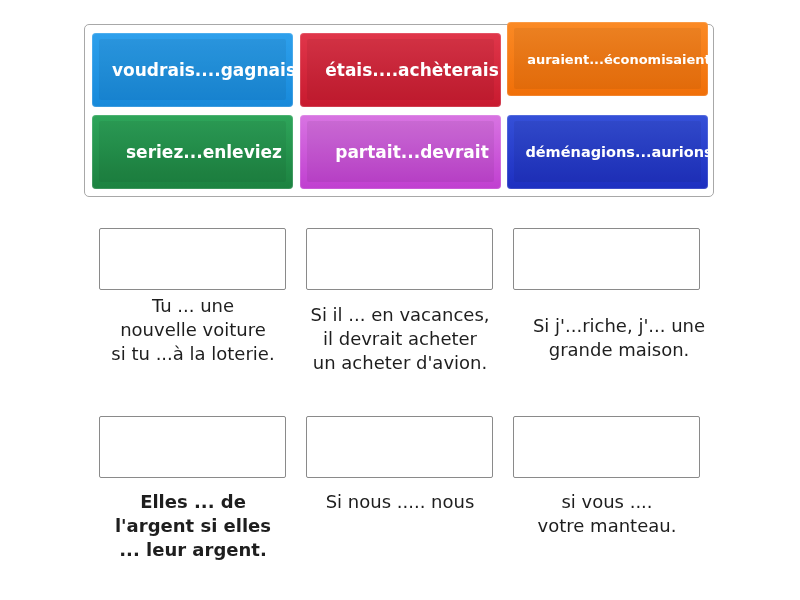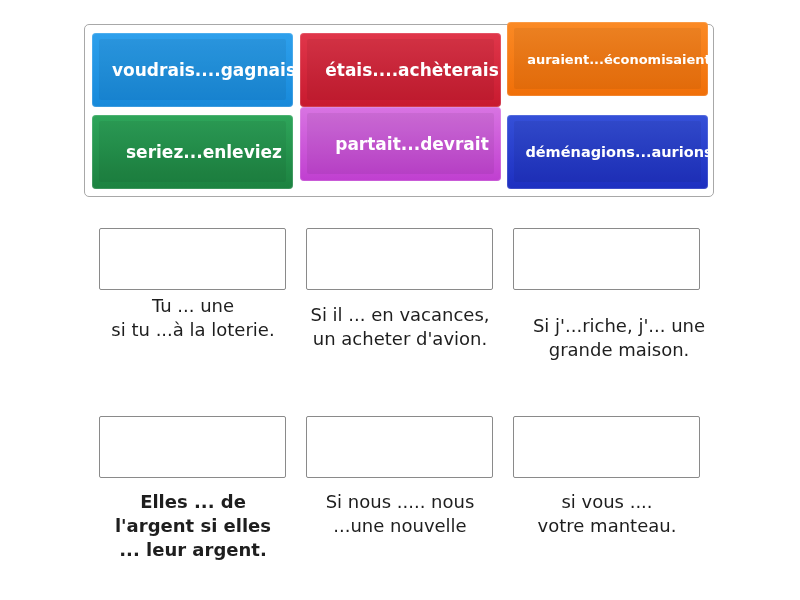--- a/index.html
+++ b/index.html
@@ -31,53 +31,54 @@
 </div>
 <div class="tile" style="left:300px;top:33px;background:linear-gradient(#e0364a,#c81a2f);">
   <span>étais....achèterais</span>
 </div>
 <div class="tile small" style="left:507px;top:22px;background:linear-gradient(#fb8a25,#f06f08);">
   <span>auraient...économisaient</span>
 </div>
 <div class="tile" style="left:92px;top:115px;background:linear-gradient(#2ea55a,#1c8240);">
   <span>seriez...enleviez</span>
 </div>
-<div class="tile" style="left:300px;top:107px;background:linear-gradient(#d874e2,#c03fd0);">
+<div class="tile" style="left:300px;top:115px;background:linear-gradient(#d874e2,#c03fd0);">
   <span>partait...devrait</span>
 </div>
 <div class="tile mid" style="left:507px;top:115px;background:linear-gradient(#3550d8,#1d2fc0);">
   <span>déménagions...aurions</span>
 </div>
 
 <div class="slot" style="left:99px;top:228px;"></div>
 <div class="slot" style="left:306px;top:228px;"></div>
 <div class="slot" style="left:513px;top:228px;"></div>
 
 <div class="clue" style="left:88px;top:294px;">
   <div>Tu ... une</div>
+  <div>nouvelle voiture</div>
   <div>si tu ...à la loterie.</div>
 </div>
 <div class="clue" style="left:295px;top:303px;">
   <div>Si il ... en vacances,</div>
+  <div>il devrait acheter</div>
   <div>un acheter d'avion.</div>
 </div>
 <div class="clue" style="left:514px;top:314px;">
   <div>Si j'...riche, j'... une</div>
   <div>grande maison.</div>
 </div>
 
 <div class="slot" style="left:99px;top:416px;"></div>
 <div class="slot" style="left:306px;top:416px;"></div>
 <div class="slot" style="left:513px;top:416px;"></div>
 
 <div class="clue" style="left:88px;top:490px;font-weight:bold;">
   <div>Elles ... de</div>
   <div>l'argent si elles</div>
   <div>... leur argent.</div>
 </div>
 <div class="clue" style="left:295px;top:490px;">
   <div>Si nous ..... nous</div>
-  <div>...une nouvelle</div>
 </div>
 <div class="clue" style="left:502px;top:490px;">
   <div>si vous ....</div>
   <div>votre manteau.</div>
 </div>
 
 </body></html>

